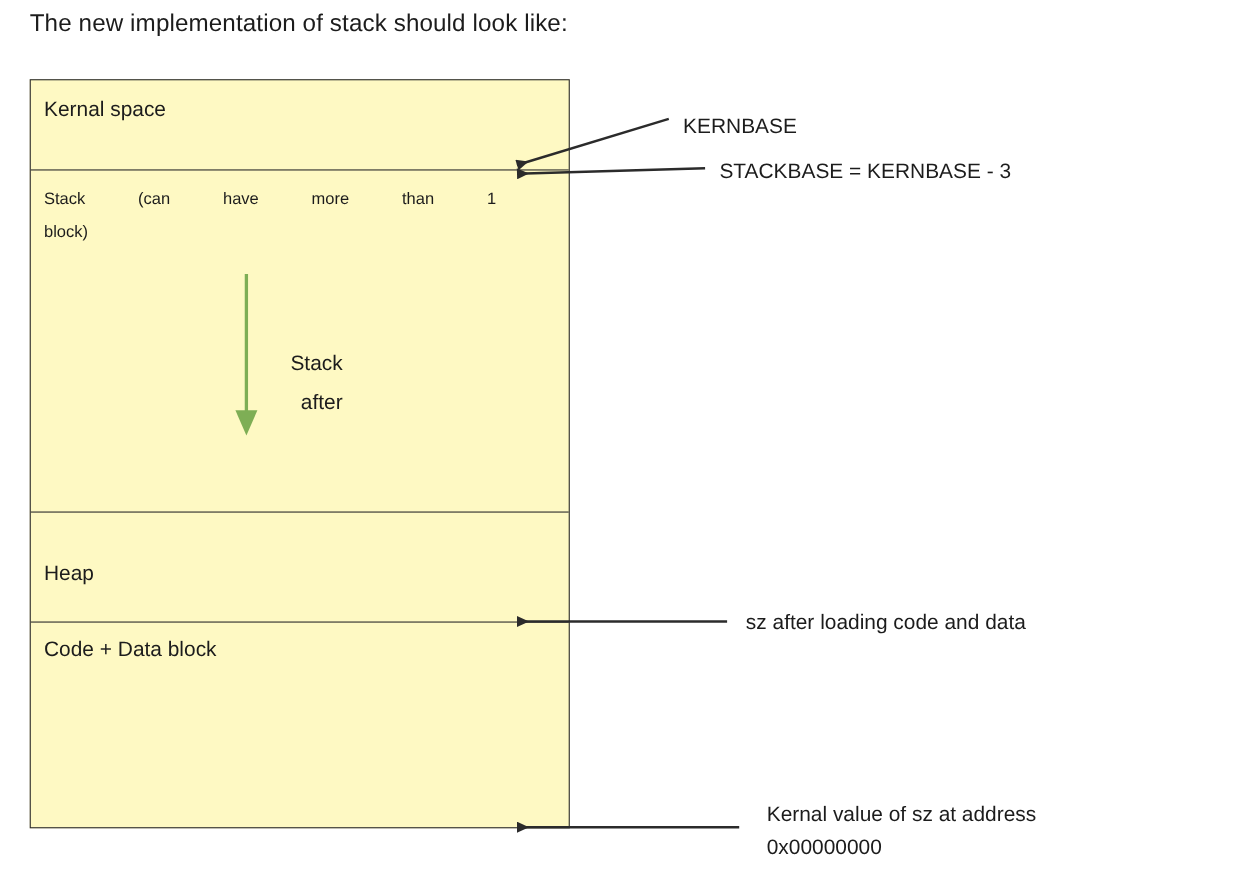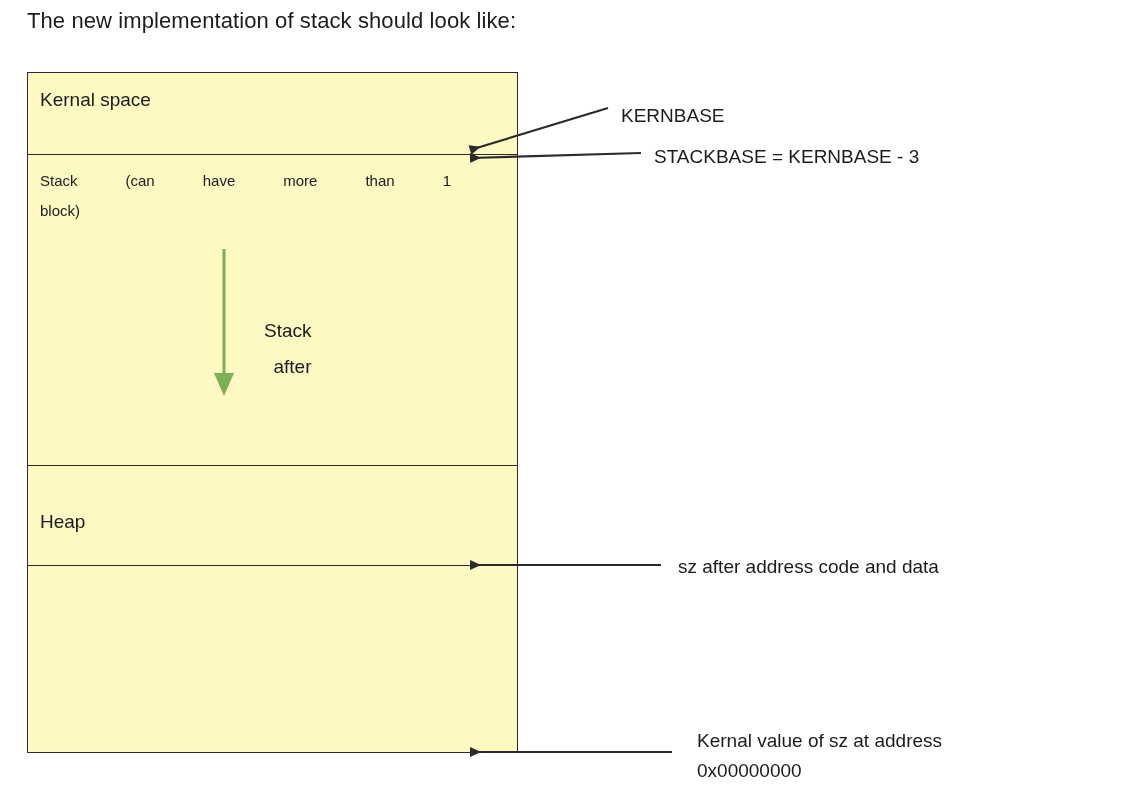--- a/index.html
+++ b/index.html
@@ -156,20 +156,23 @@
       <span class="jline last">block)</span>
     </div>
   </div>
   <div class="mem-divider" id="divider-stack"></div>
 
   <div class="mem-region" id="region-heap">
     <div class="region-label" id="label-heap">Heap</div>
   </div>
   <div class="mem-divider" id="divider-heap"></div>
 
+  <div class="mem-region" id="region-code">
+    <div class="region-label" id="label-code">Code + Data block</div>
+  </div>
 
 </div>
 
 <div id="stack-growth-arrow">
   <svg width="60" height="155" viewBox="0 0 60 155" xmlns="http://www.w3.org/2000/svg">
     <line x1="28" y1="3" x2="28" y2="133" stroke="#7EAE55" stroke-width="3"></line>
     <polygon points="28,150 18,127 38,127" fill="#7EAE55"></polygon>
   </svg>
 </div>
 <div id="stack-growth-label">
@@ -198,16 +201,16 @@
 
   <g>
     <line x1="672" y1="752" x2="470" y2="752" stroke="#2b2b2b" stroke-width="2.2" marker-end="url(#arrowhead-left)"></line>
   </g>
 </svg>
 
 <div class="callout-text" id="callout-kernbase">KERNBASE</div>
 
 <div class="callout-text" id="callout-stackbase">STACKBASE = KERNBASE - 3</div>
 
-<div class="callout-text" id="callout-sz-after-load">sz after address code and data</div>
+<div class="callout-text" id="callout-sz-after-load">sz after loading code and data</div>
 
 <div class="callout-text" id="callout-sz-initial">Kernal value of sz at address
 0x00000000</div>
 
 </body></html>

